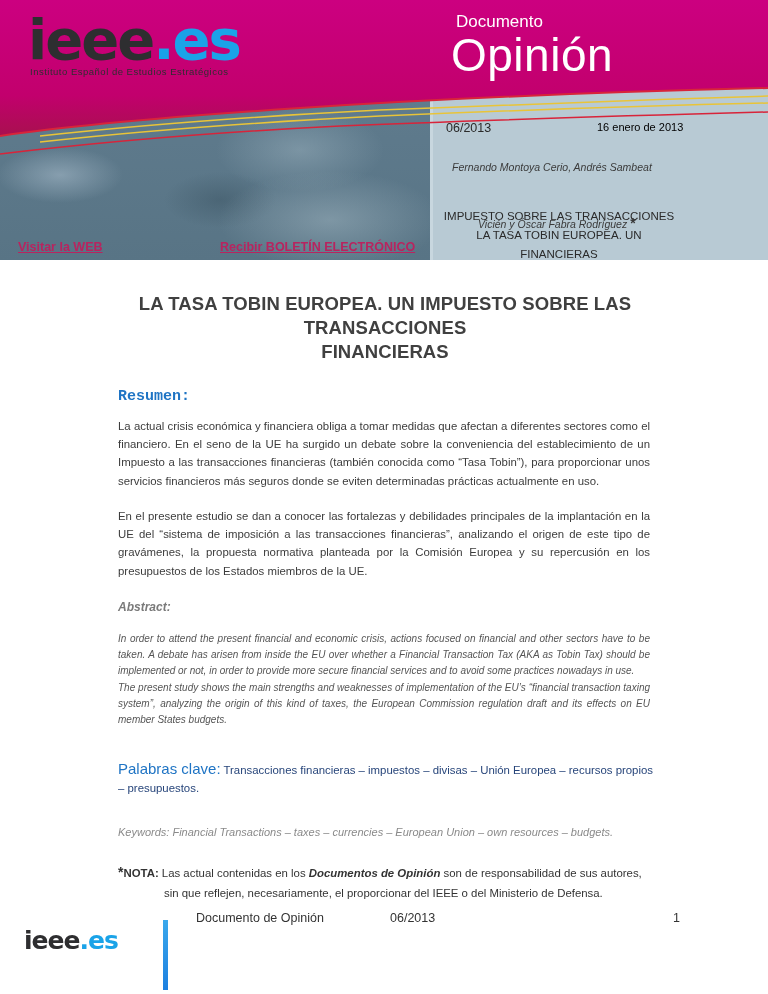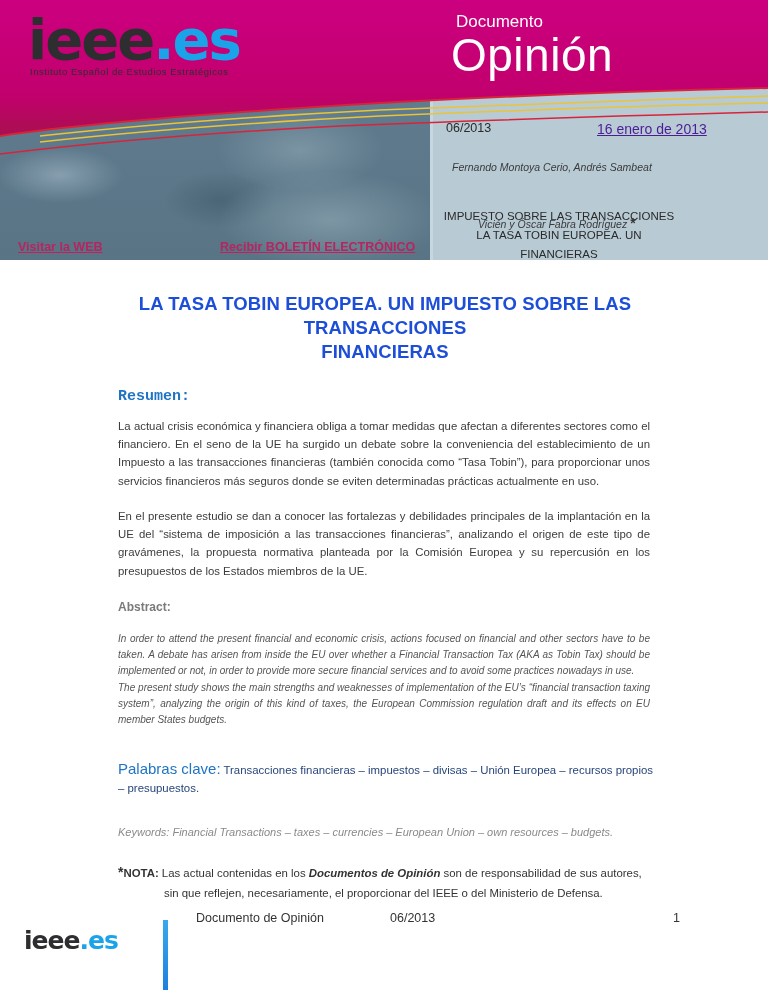--- a/index.html
+++ b/index.html
@@ -45,21 +45,21 @@
       font-size: 17px; color: #ffffff;
     }
     .doc-title {
       position: absolute; left: 451px; top: 28px;
       font-size: 46px; color: #ffffff; letter-spacing: 0.5px;
     }
     .meta-num {
       position: absolute; left: 446px; top: 121px; font-size: 12.5px; color: #2a2a2a;
     }
     .meta-date {
-      position: absolute; left: 597px; top: 121px; font-size: 14px; color: #4c1d95; text-decoration: underline;
+      position: absolute; left: 597px; top: 121px; font-size: 11px; color: #000000;
     }
     .authors {
       position: absolute; left: 430px; top: 155px; width: 319px;
       font-style: italic; font-size: 10.5px; color: #3a3a3a; line-height: 24px;
     }
     .authors .l1 { display: block; padding-left: 22px; }
     .authors .l2 { display: block; padding-left: 48px; margin-top: 32px; }
     .authors .star { font-style: normal; font-size: 14px; font-weight: bold; }
     .banner-doc-title {
       position: absolute; left: 430px; top: 207px; width: 338px; text-align: center;
@@ -68,36 +68,36 @@
     .banner-link {
       position: absolute; top: 240px; font-size: 12.5px; font-weight: bold;
       color: #b8245f; text-decoration: underline;
     }
     .link-web { left: 18px; }
     .link-boletin { left: 220px; }
 
     
     .main-title {
       position: absolute; left: 80px; top: 292px; width: 610px; text-align: center;
-      font-size: 18.5px; color: #1d4ed8; line-height: 24px; letter-spacing: 0.1px;
+      font-size: 18.5px; color: #404040; line-height: 24px; letter-spacing: 0.1px;
     }
 
     
     .section-head {
       position: absolute; left: 118px; font-size: 15px; color: #1f74c4; font-family: Liberation Mono, monospace;
     }
     .resumen-head { top: 388px; }
     .para {
       position: absolute; left: 118px; width: 532px;
       font-size: 11.4px; line-height: 18.2px; color: #3c3c3c; text-align: justify;
     }
     .p1 { top: 417px; }
     .p2 { top: 507px; }
     .abstract-head {
-      position: absolute; left: 118px; top: 600px; font-size: 12px; color: #7a7a7a;
+      position: absolute; left: 118px; top: 600px; font-size: 12px; font-style: italic; color: #7a7a7a;
     }
     .abstract {
       position: absolute; left: 118px; top: 631px; width: 532px;
       font-size: 10px; line-height: 16.2px; color: #555; font-style: italic; text-align: justify;
     }
     .abstract span { display: block; }
     .keywords-es {
       position: absolute; left: 118px; top: 760px; width: 540px; line-height: 18px;
       font-size: 11.4px; color: #27457a;
     }

